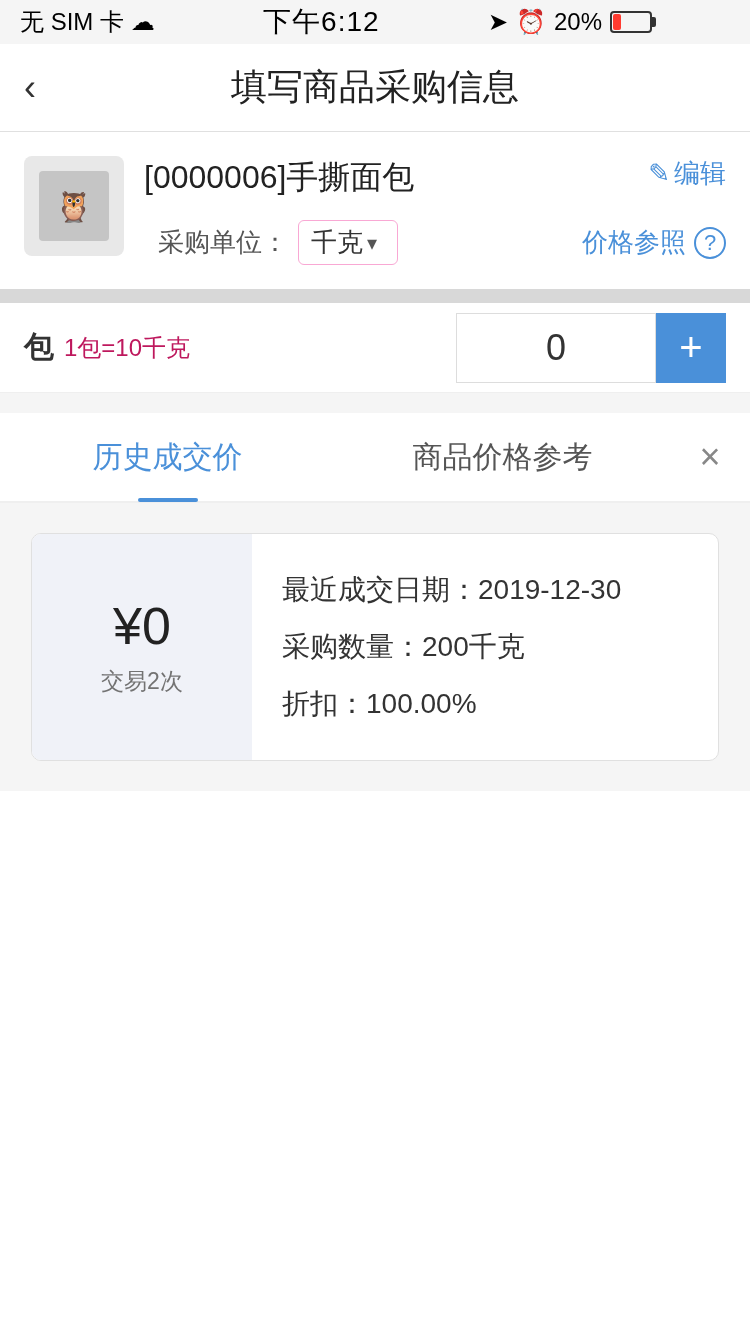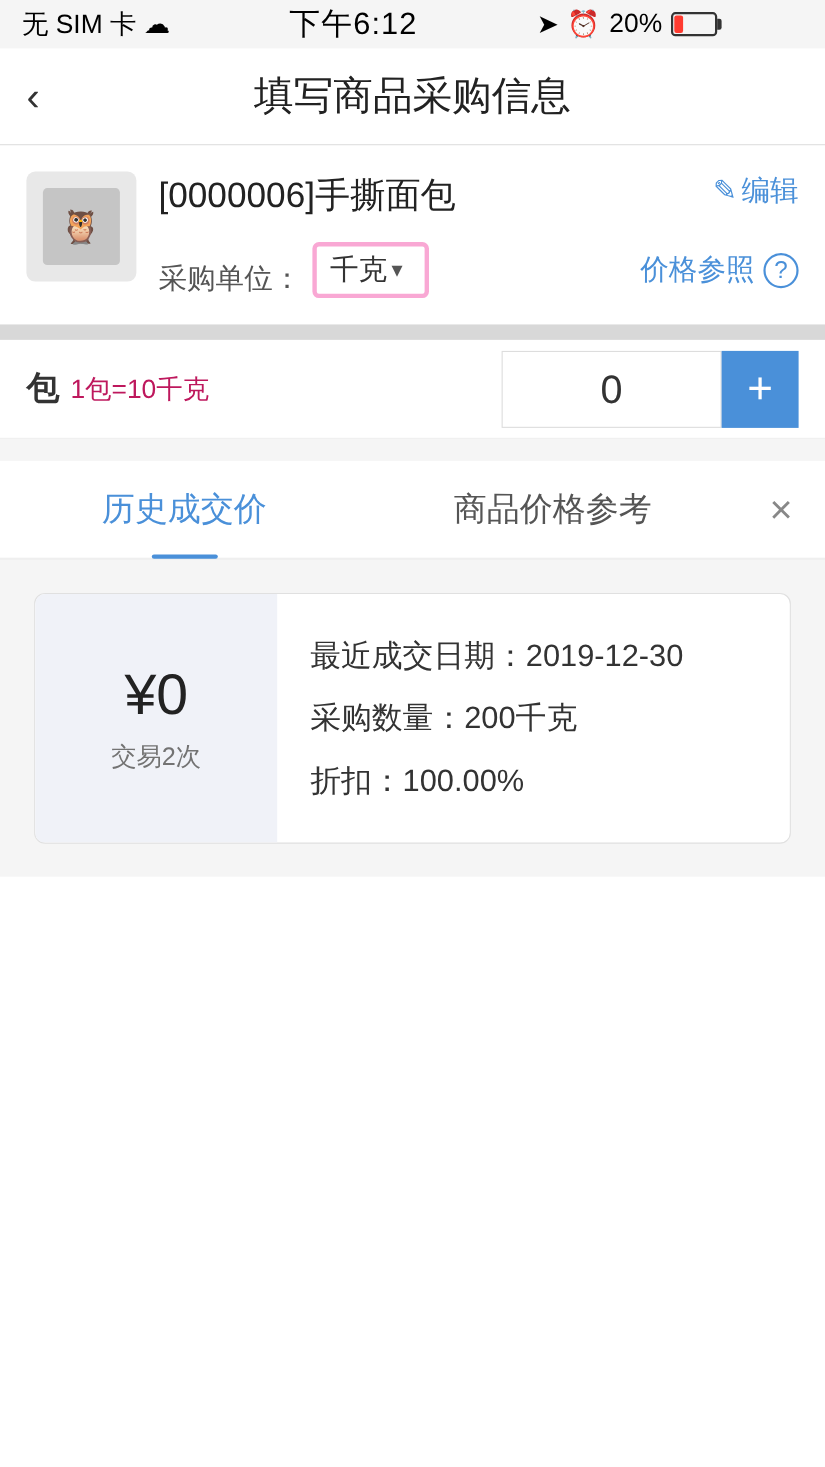--- a/index.html
+++ b/index.html
@@ -156,27 +156,28 @@
       white-space: nowrap;
     }
     .product-unit-row {
       display: flex;
       justify-content: space-between;
       align-items: center;
       margin-top: 20px;
     }
     .unit-left {
       display: flex;
-      align-items: flex-end;
+      align-items: center;
       gap: 10px;
       font-size: 26px;
       color: #555;
+      margin-left: 14px;
     }
     .unit-select {
-      border: 4px solid #f9a8d4;
+      border: 1px solid #f9a8d4;
       border-radius: 6px;
       padding: 4px 20px 4px 12px;
       font-size: 26px;
       color: #333;
       background: #fff;
       position: relative;
       display: inline-flex;
       align-items: center;
       gap: 4px;
       cursor: pointer;

